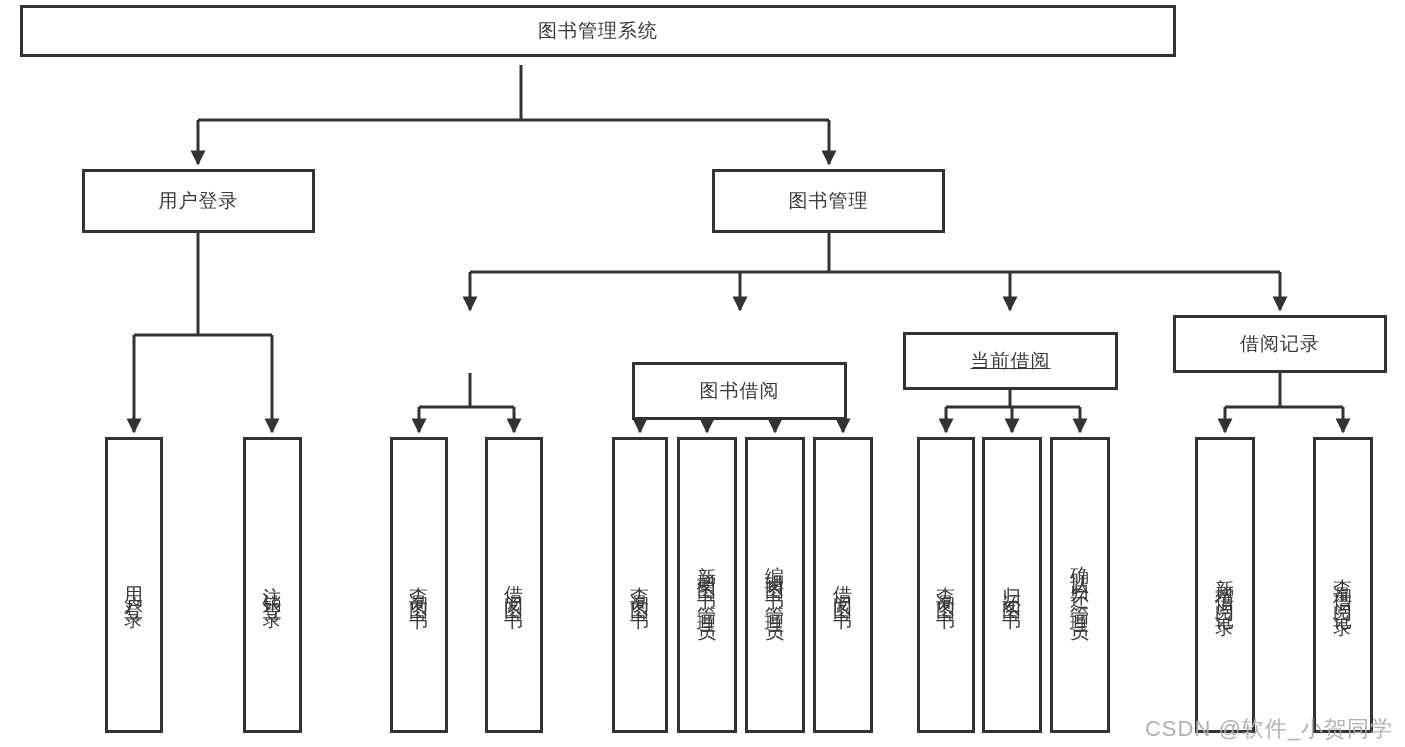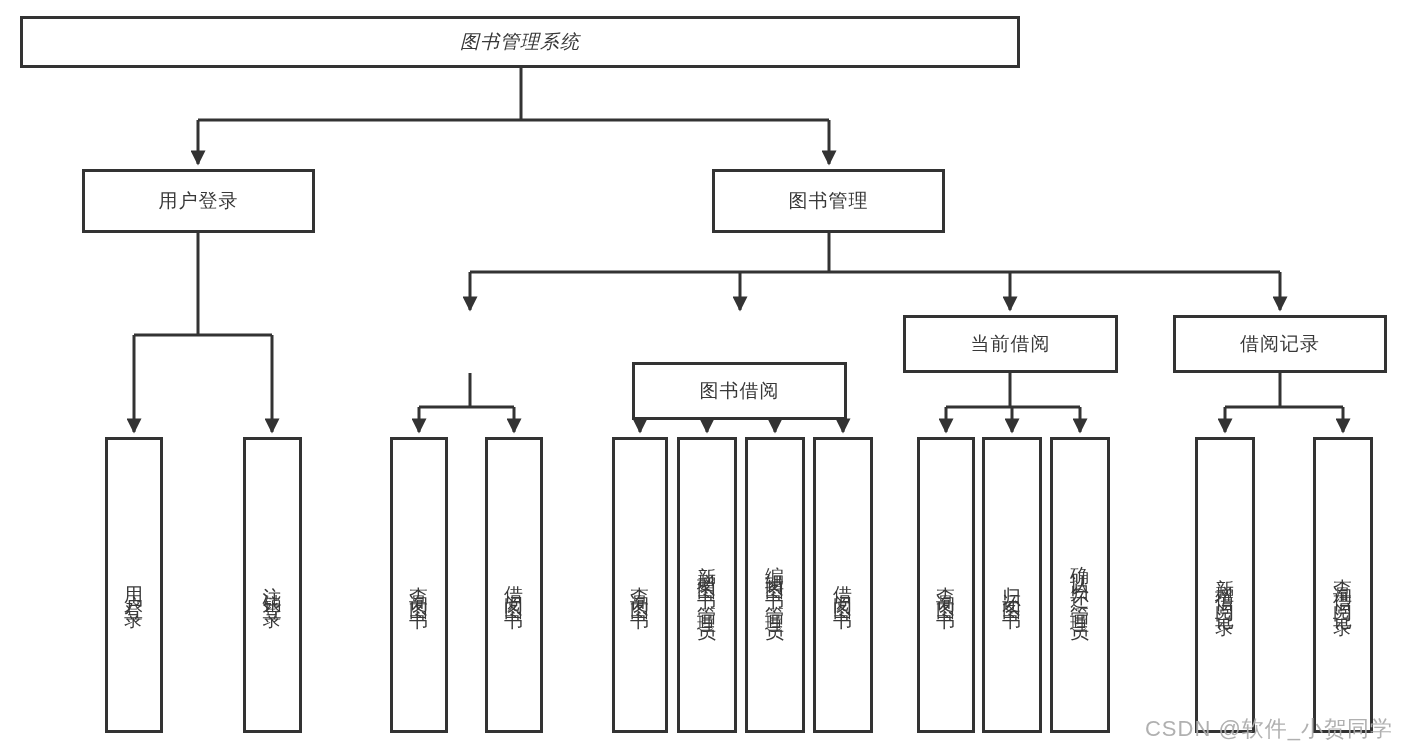--- a/index.html
+++ b/index.html
@@ -26,28 +26,28 @@
     text-align:center;
   }
   .hnode{letter-spacing:1px;}
   .vnode{
     writing-mode:vertical-rl;
     letter-spacing:8px;
     line-height:1;
     padding-top:4px;
   }
   
-  .n-root{left:20px;top:16px;width:1000px;height:52px;font-style:italic;}
+  .n-root{left:20px;top:5px;width:1156px;height:52px;}
   
   .n-l2-0{left:82px;top:169px;width:233px;height:64px;}
   .n-l2-1{left:712px;top:169px;width:233px;height:64px;}
   
   .n-l3-0{left:362px;top:315px;width:215px;height:58px;}
   .n-l3-1{left:632px;top:315px;width:215px;height:58px;margin-top:47px;}
-  .n-l3-2{left:903px;top:315px;width:215px;height:58px;}
+  .n-l3-2{left:903px;top:332px;width:215px;height:58px;text-decoration:underline;}
   .n-l3-3{left:1173px;top:315px;width:214px;height:58px;}
   
   .leaf{top:437px;height:296px;}
   .n-ul-0{left:105px;width:58px;}
   .n-ul-1{left:243px;width:59px;}
   .n-nb-0{left:390px;width:58px;}
   .n-nb-1{left:485px;width:58px;}
   .n-bw-0{left:612px;width:56px;}
   .n-bw-1{left:677px;width:60px;}
   .n-bw-2{left:745px;width:60px;}

